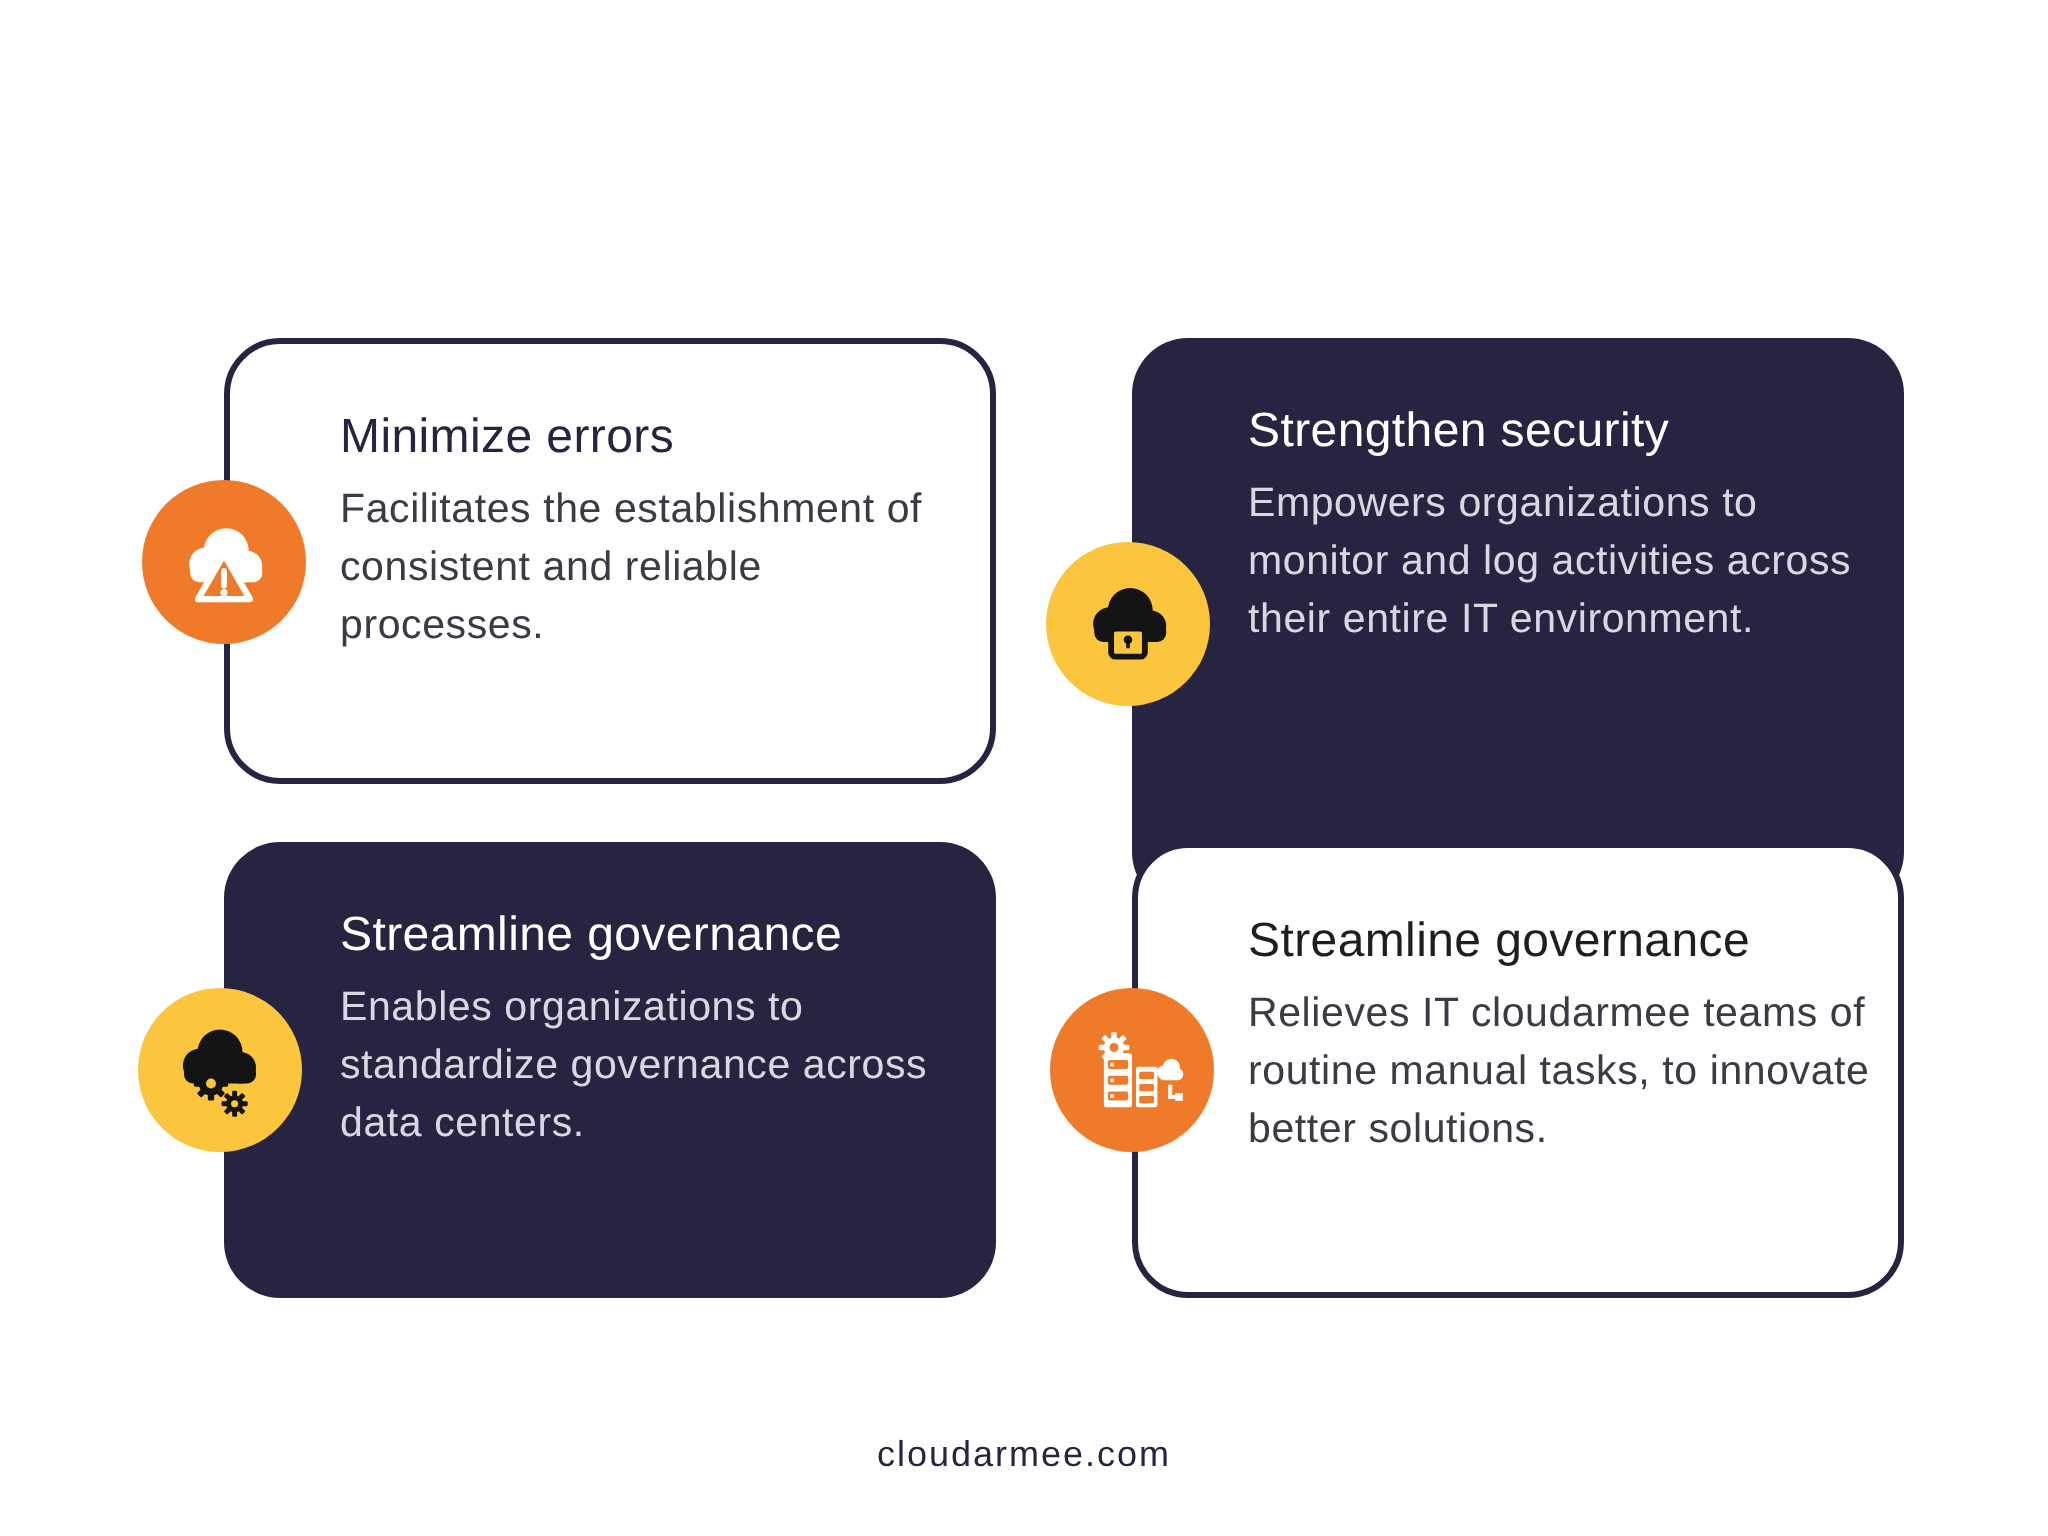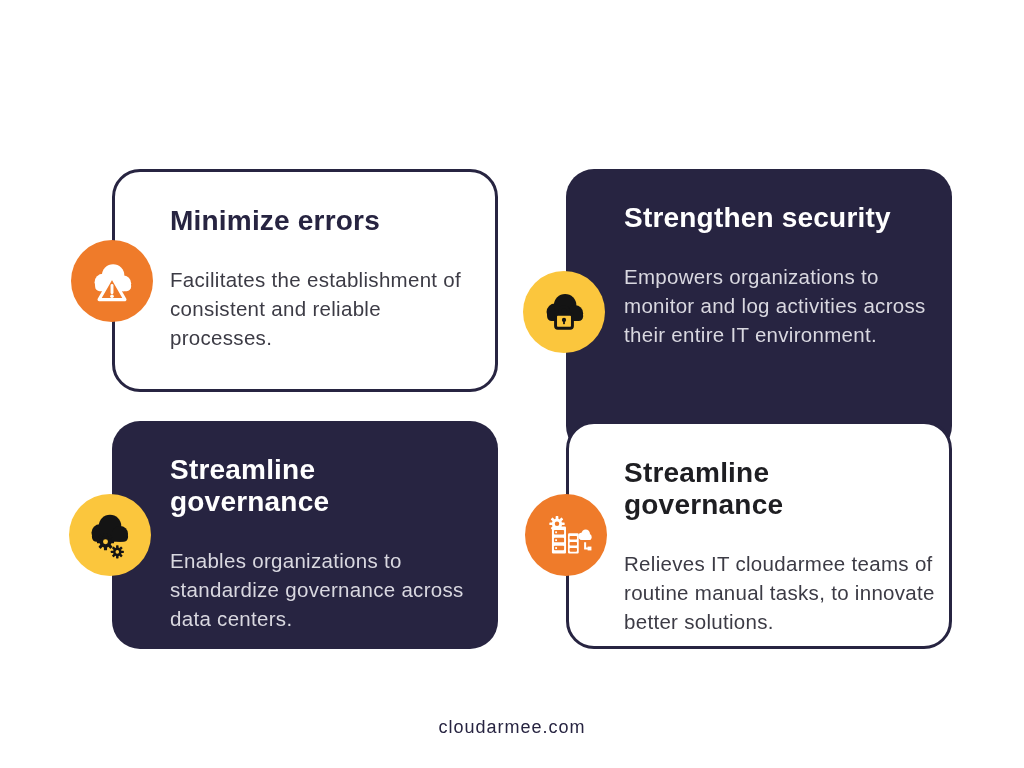--- a/index.html
+++ b/index.html
@@ -31,27 +31,27 @@
   .card--dark{background:var(--navy);}
   .card-1{left:112px;top:169px;height:223px;}
   .card-2{left:566px;top:169px;height:285px;}
   .card-3{left:112px;top:421px;height:228px;}
   .card-4{left:566px;top:421px;height:228px;}
   .card-content{
     position:absolute;left:58px;top:33px;width:312px;
   }
   .card--light .card-content{left:55px;} 
   .card-title{
-    font-size:28px;font-weight:700;letter-spacing:.2px;
+    font-size:24px;font-weight:400;letter-spacing:.2px;
     color:var(--navy);
   }
   .card--dark .card-title{color:#FFFFFF;}
   .card-4 .card-title{color:var(--ink-black);}
   .card-body{
-    margin-top:28px;
+    margin-top:7px;
     font-size:20.5px;font-weight:300;letter-spacing:.3px;
     line-height:29px;
     color:var(--body-on-light);
   }
   .card--dark .card-body{color:var(--body-on-dark);}
   .icon-circle{
     position:absolute;left:-43px;top:50%;
     width:82px;height:82px;margin-top:-41px;
     border-radius:50%;
     display:flex;align-items:center;justify-content:center;

